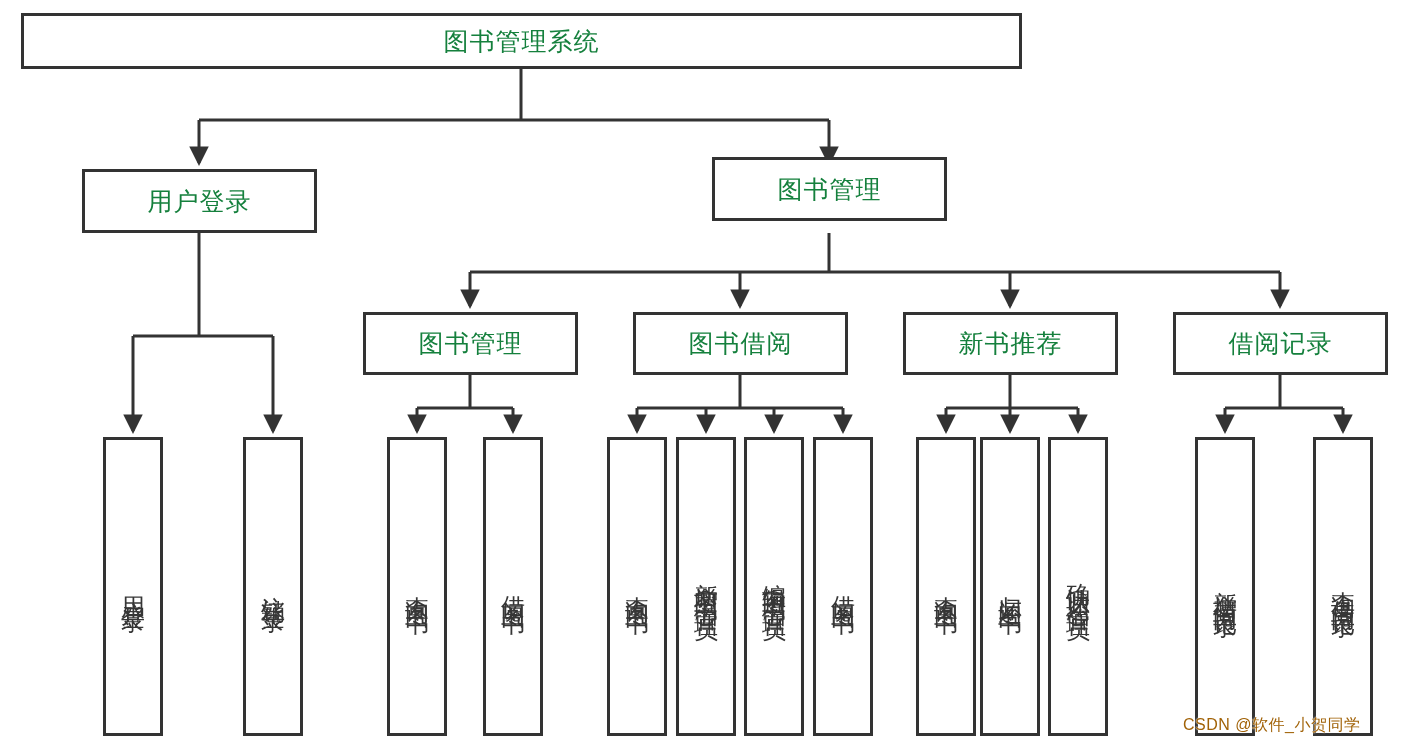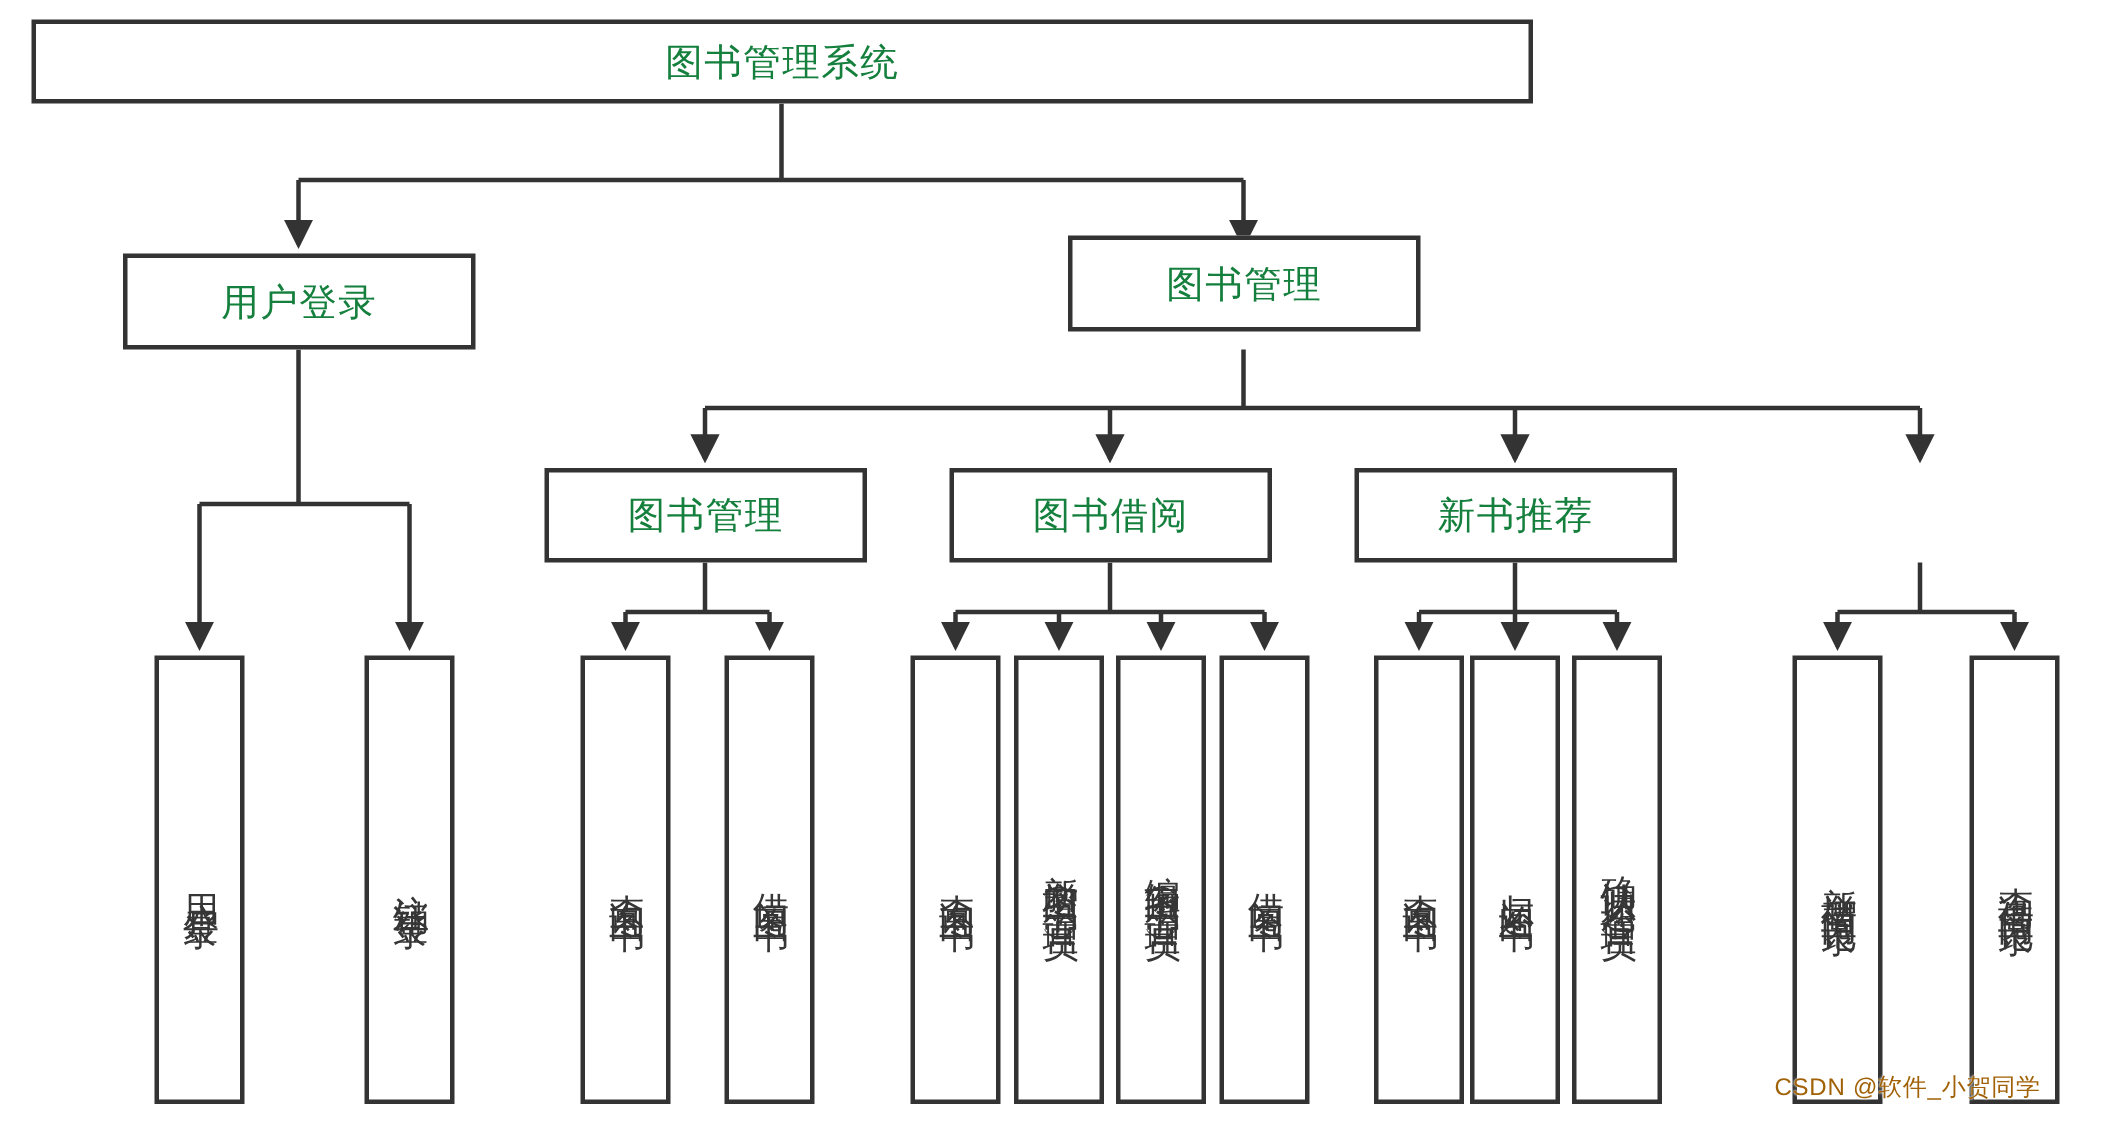--- a/index.html
+++ b/index.html
@@ -112,20 +112,23 @@
 
   <div class="box" style="left:363px;top:312px;width:215px;height:63px">
     <span class="hlabel">图书管理</span>
   </div>
   <div class="box" style="left:633px;top:312px;width:215px;height:63px">
     <span class="hlabel">图书借阅</span>
   </div>
   <div class="box" style="left:903px;top:312px;width:215px;height:63px">
     <span class="hlabel">新书推荐</span>
   </div>
+  <div class="box" style="left:1173px;top:312px;width:215px;height:63px">
+    <span class="hlabel">借阅记录</span>
+  </div>
 
   <div class="box" style="left:103px;top:437px;width:60px;height:299px">
     <span class="vlabel">用户登录</span>
   </div>
   <div class="box" style="left:243px;top:437px;width:60px;height:299px">
     <span class="vlabel">注销登录</span>
   </div>
 
   <div class="box" style="left:387px;top:437px;width:60px;height:299px">
     <span class="vlabel">查询图书</span>

